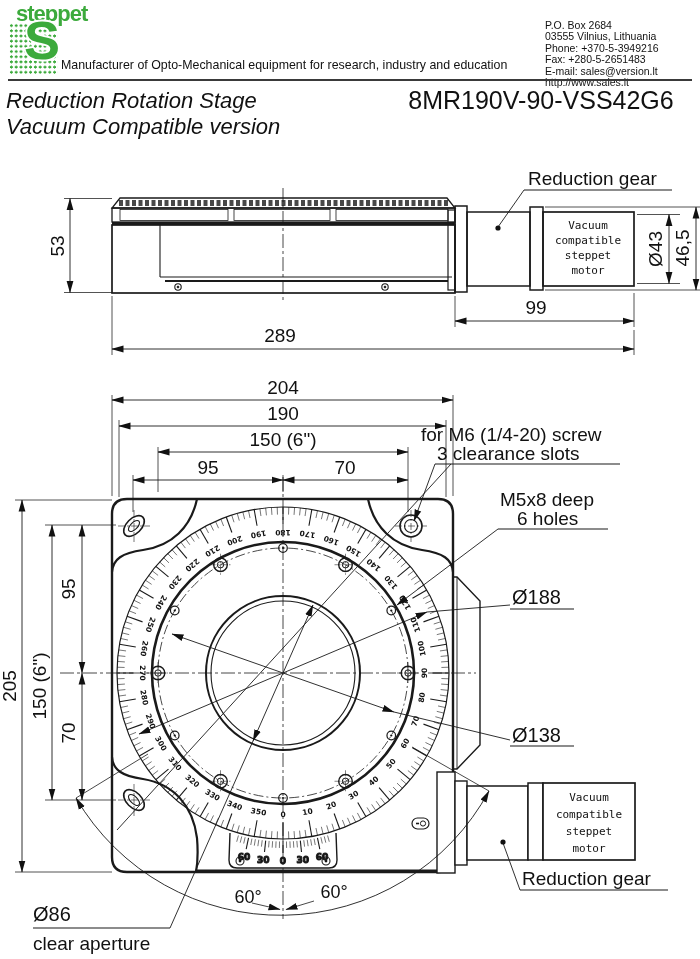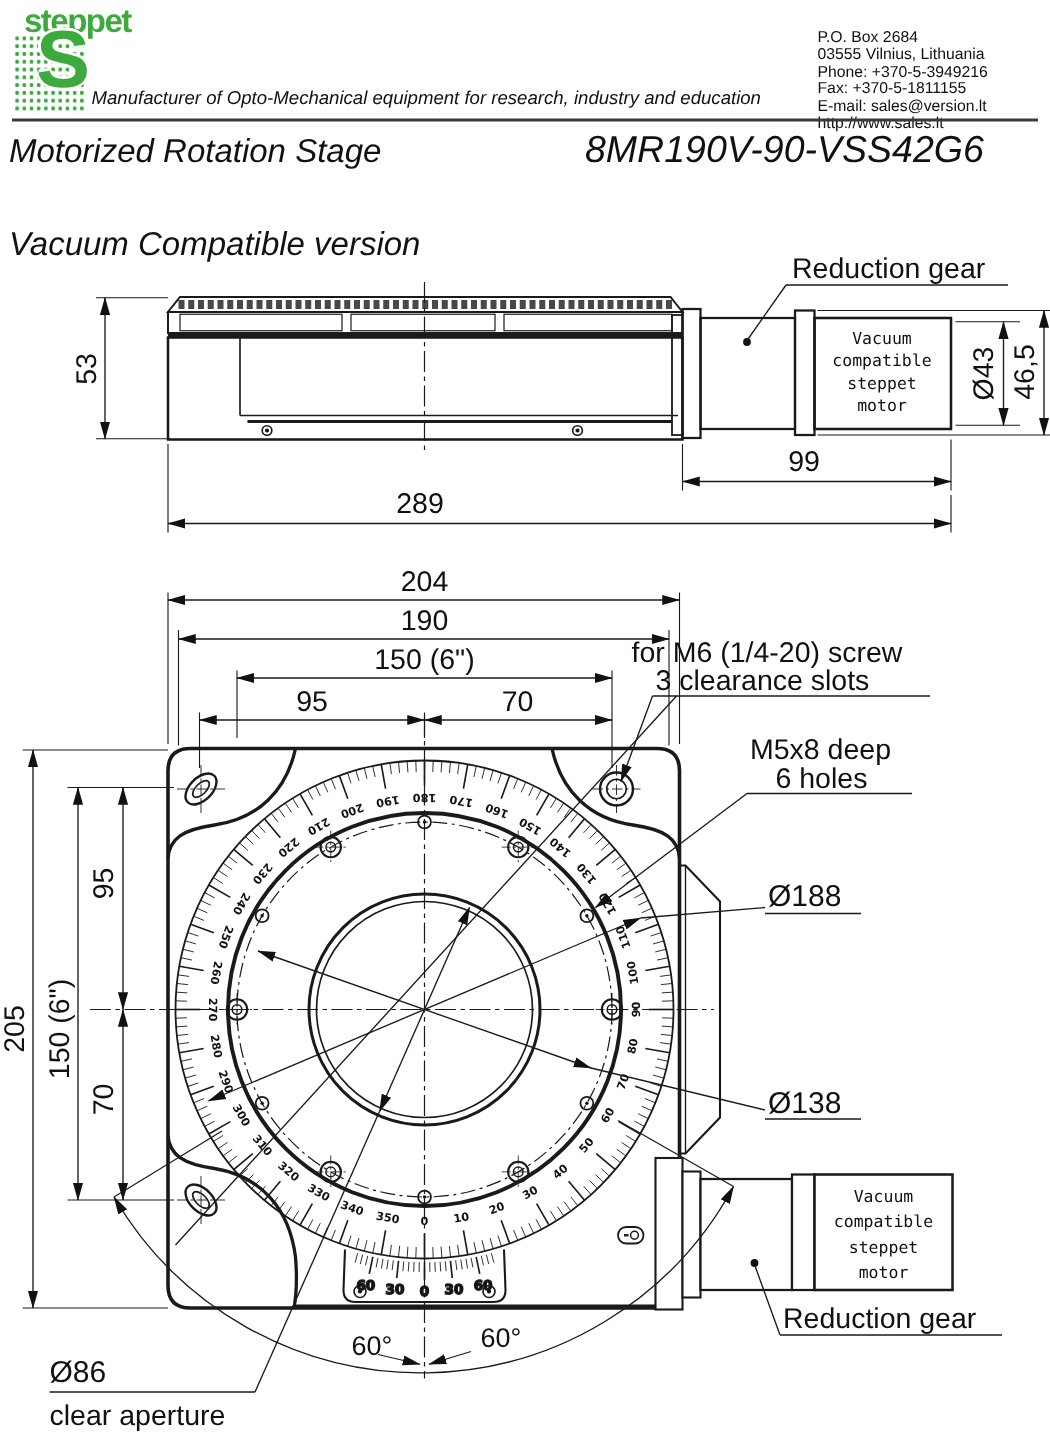--- a/index.html
+++ b/index.html
@@ -5,26 +5,26 @@
   html,body{margin:0;padding:0;background:#fff;}
   #page{position:relative;width:700px;height:959px;background:#fff;overflow:hidden;
         font-family:"Liberation Sans",sans-serif;color:#111;}
   .abs{position:absolute;}
   #logo-word{left:16px;top:1px;font-size:22px;font-weight:bold;color:#3caa3c;letter-spacing:-1px;}
   #logo-dots{left:9px;top:23px;width:49px;height:52px;
      background-image:radial-gradient(#3caa3c 1.1px,rgba(0,0,0,0) 1.5px);
      background-size:4.8px 5.2px;}
   #logo-s{left:24px;top:13px;font-size:54px;font-weight:bold;color:#3caa3c;line-height:1;
      text-shadow:2px 0 0 #fff,-2px 0 0 #fff,0 2px 0 #fff,0 -2px 0 #fff;}
-  #tagline{left:61px;top:58px;font-size:12.4px;font-style:italic;}
+  #tagline{left:61px;top:58px;font-size:12.4px;}
   #contacts{left:545px;top:20px;font-size:10.5px;line-height:11.4px;}
   #rule{left:8px;top:79px;width:684px;height:2px;background:#3a3a3a;}
   #title1{left:6px;top:88px;font-size:22px;font-style:italic;}
-  #title2{left:6px;top:114px;font-size:22px;font-style:italic;margin-top:36px;}
-  #partnum{left:390px;top:86px;width:302px;font-size:25px;font-style:italic;text-align:left;}
+  #title2{left:6px;top:114px;font-size:22px;font-style:italic;}
+  #partnum{left:390px;top:86px;width:302px;font-size:25px;text-align:center;}
   svg text{font-family:"Liberation Sans",sans-serif;fill:#111;}
   .dim{font-size:19px;}
   .callout{font-size:19px;}
   .big{font-size:20px;}
   .deg{font-size:18px;}
   .motor{font-family:"DejaVu Sans Mono",monospace;font-size:11px;}
   .ringnum{font-family:"DejaVu Sans",sans-serif;font-size:7.5px;font-weight:bold;}
   .vnum{font-family:"DejaVu Sans",sans-serif;font-size:9px;font-weight:bold;}
 </style>
 </head>
@@ -33,26 +33,26 @@
 <div id="page">
 
   <div class="abs" id="logo-word">steppet</div>
   <div class="abs" id="logo-dots"></div>
   <div class="abs" id="logo-s">S</div>
   <div class="abs" id="tagline">Manufacturer of Opto-Mechanical equipment for research, industry and education</div>
   <div class="abs" id="contacts">
     <div>P.O. Box 2684</div>
     <div>03555 Vilnius, Lithuania</div>
     <div>Phone: +370-5-3949216</div>
-    <div>Fax: +370-5-1811155</div>
+    <div>Fax: +280-5-2651483</div>
     <div>E-mail: sales@version.lt</div>
     <div>http://www.sales.lt</div>
   </div>
   <div class="abs" id="rule"></div>
-  <div class="abs" id="title1">Motorized Rotation Stage</div>
+  <div class="abs" id="title1">Reduction Rotation Stage</div>
   <div class="abs" id="title2">Vacuum Compatible version</div>
   <div class="abs" id="partnum">8MR190V-90-VSS42G6</div>
 
   <svg id="drawing" class="abs" style="left:0;top:0" width="700" height="959" viewBox="0 0 700 959">
     <defs>
       <marker id="ah" viewBox="0 0 12 8" markerWidth="12" markerHeight="8" refX="11.5" refY="4" orient="auto-start-reverse" markerUnits="userSpaceOnUse">
         <path d="M0 0.6 L12 4 L0 7.4 Z" fill="#111"></path>
       </marker>
     </defs>
 

